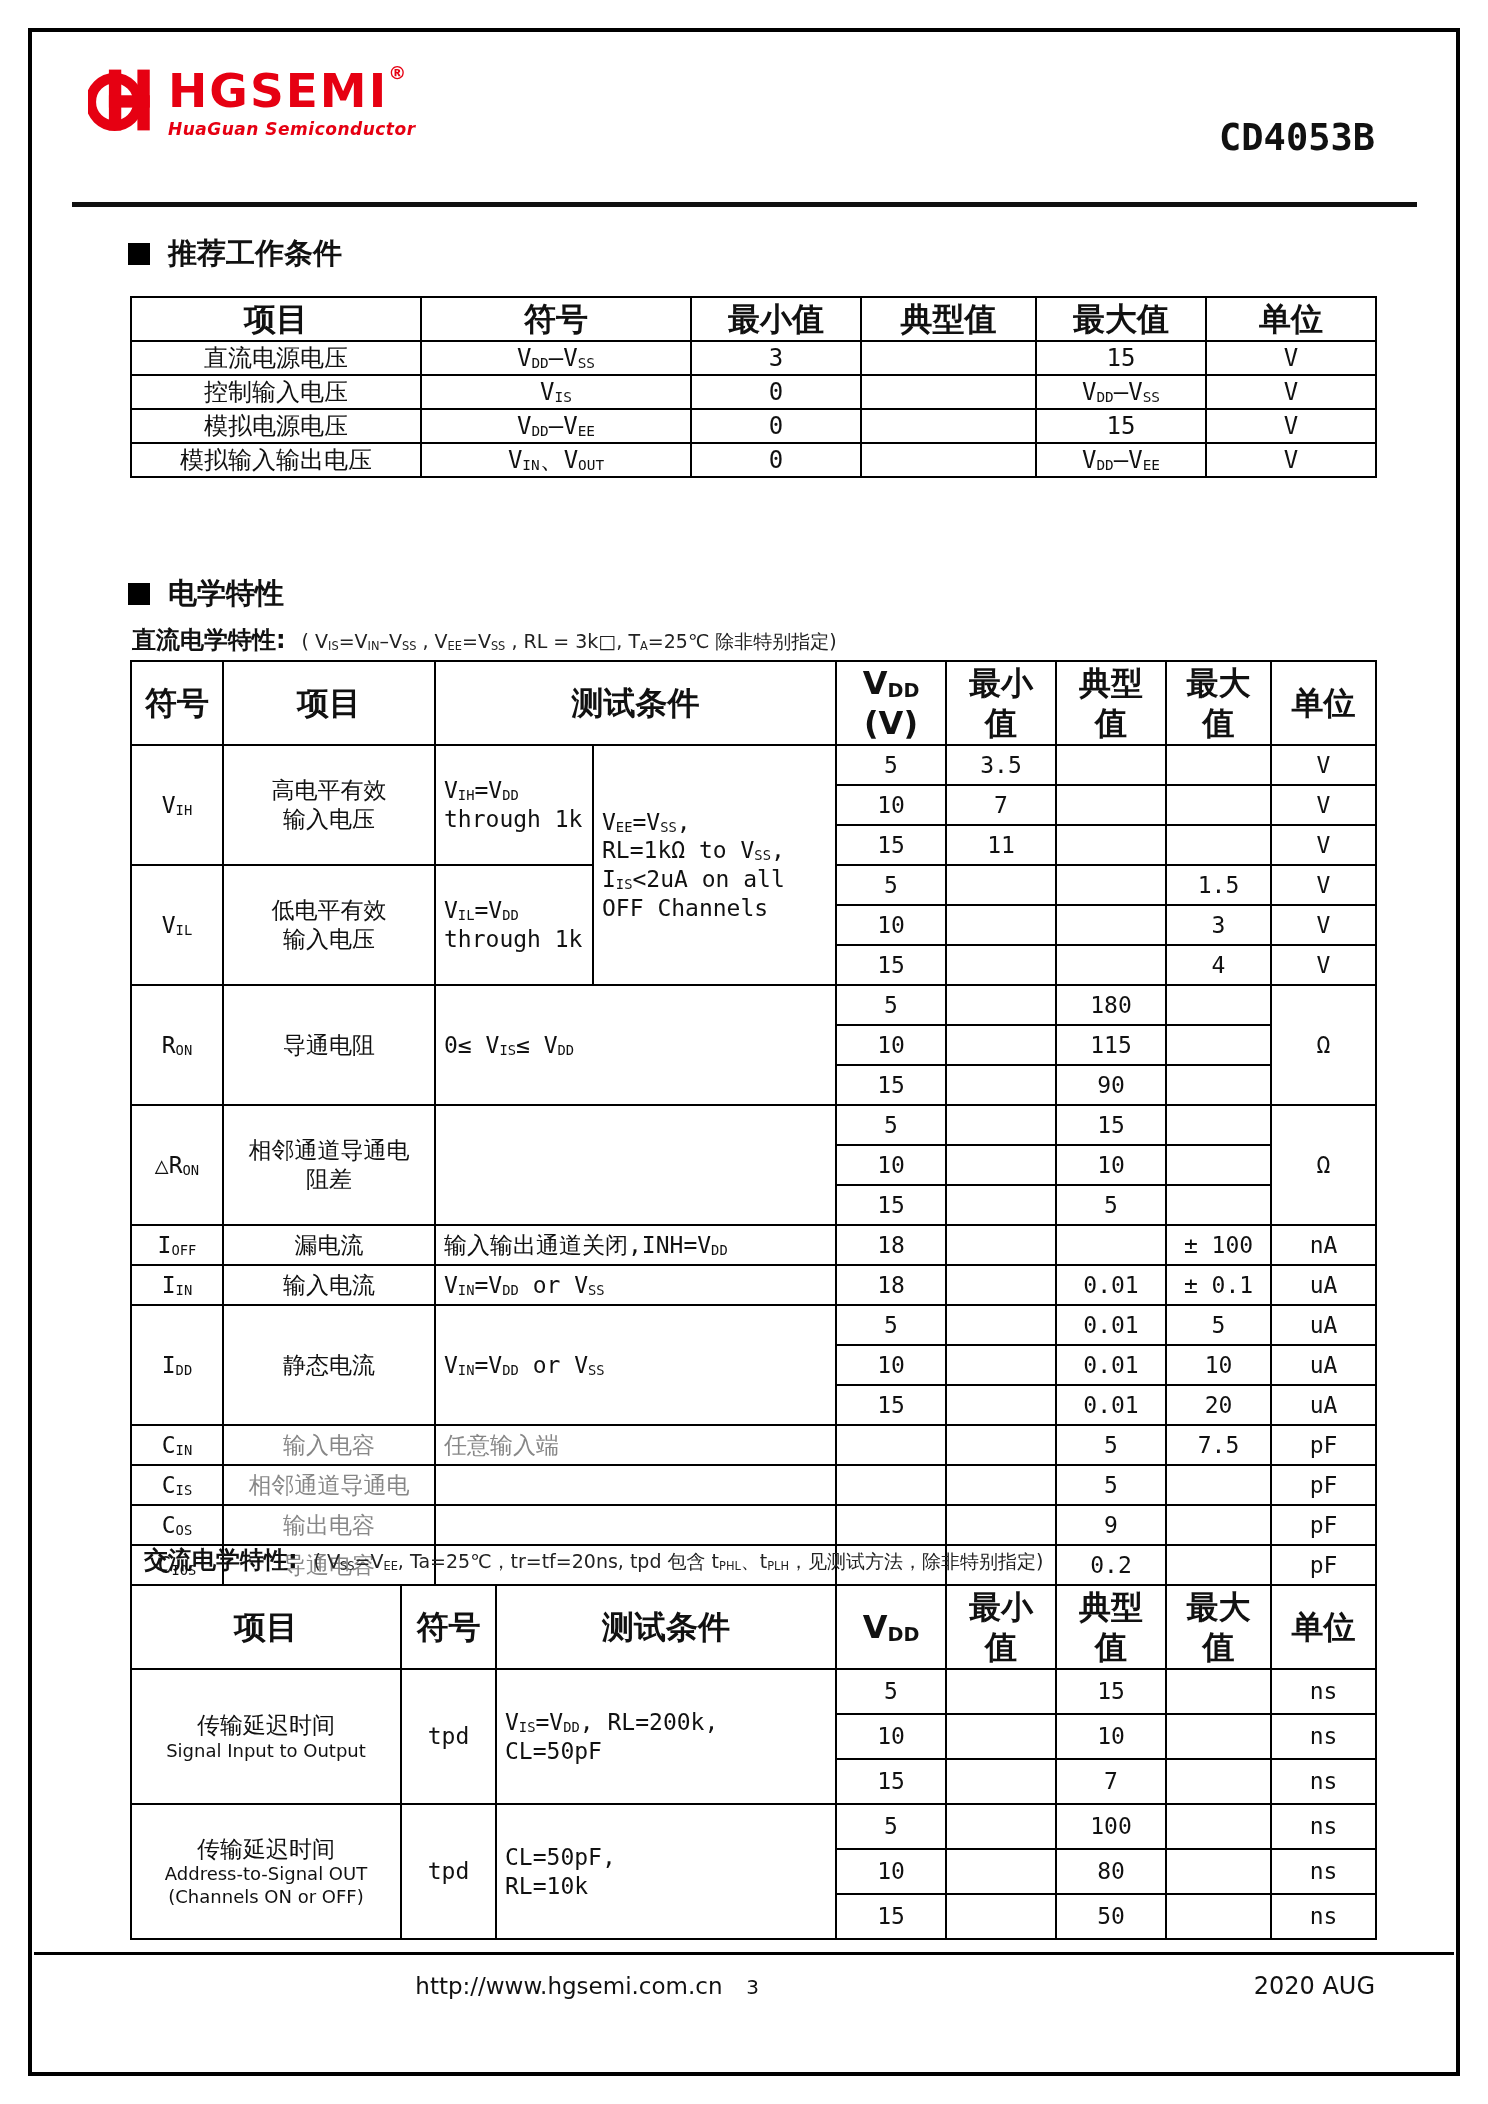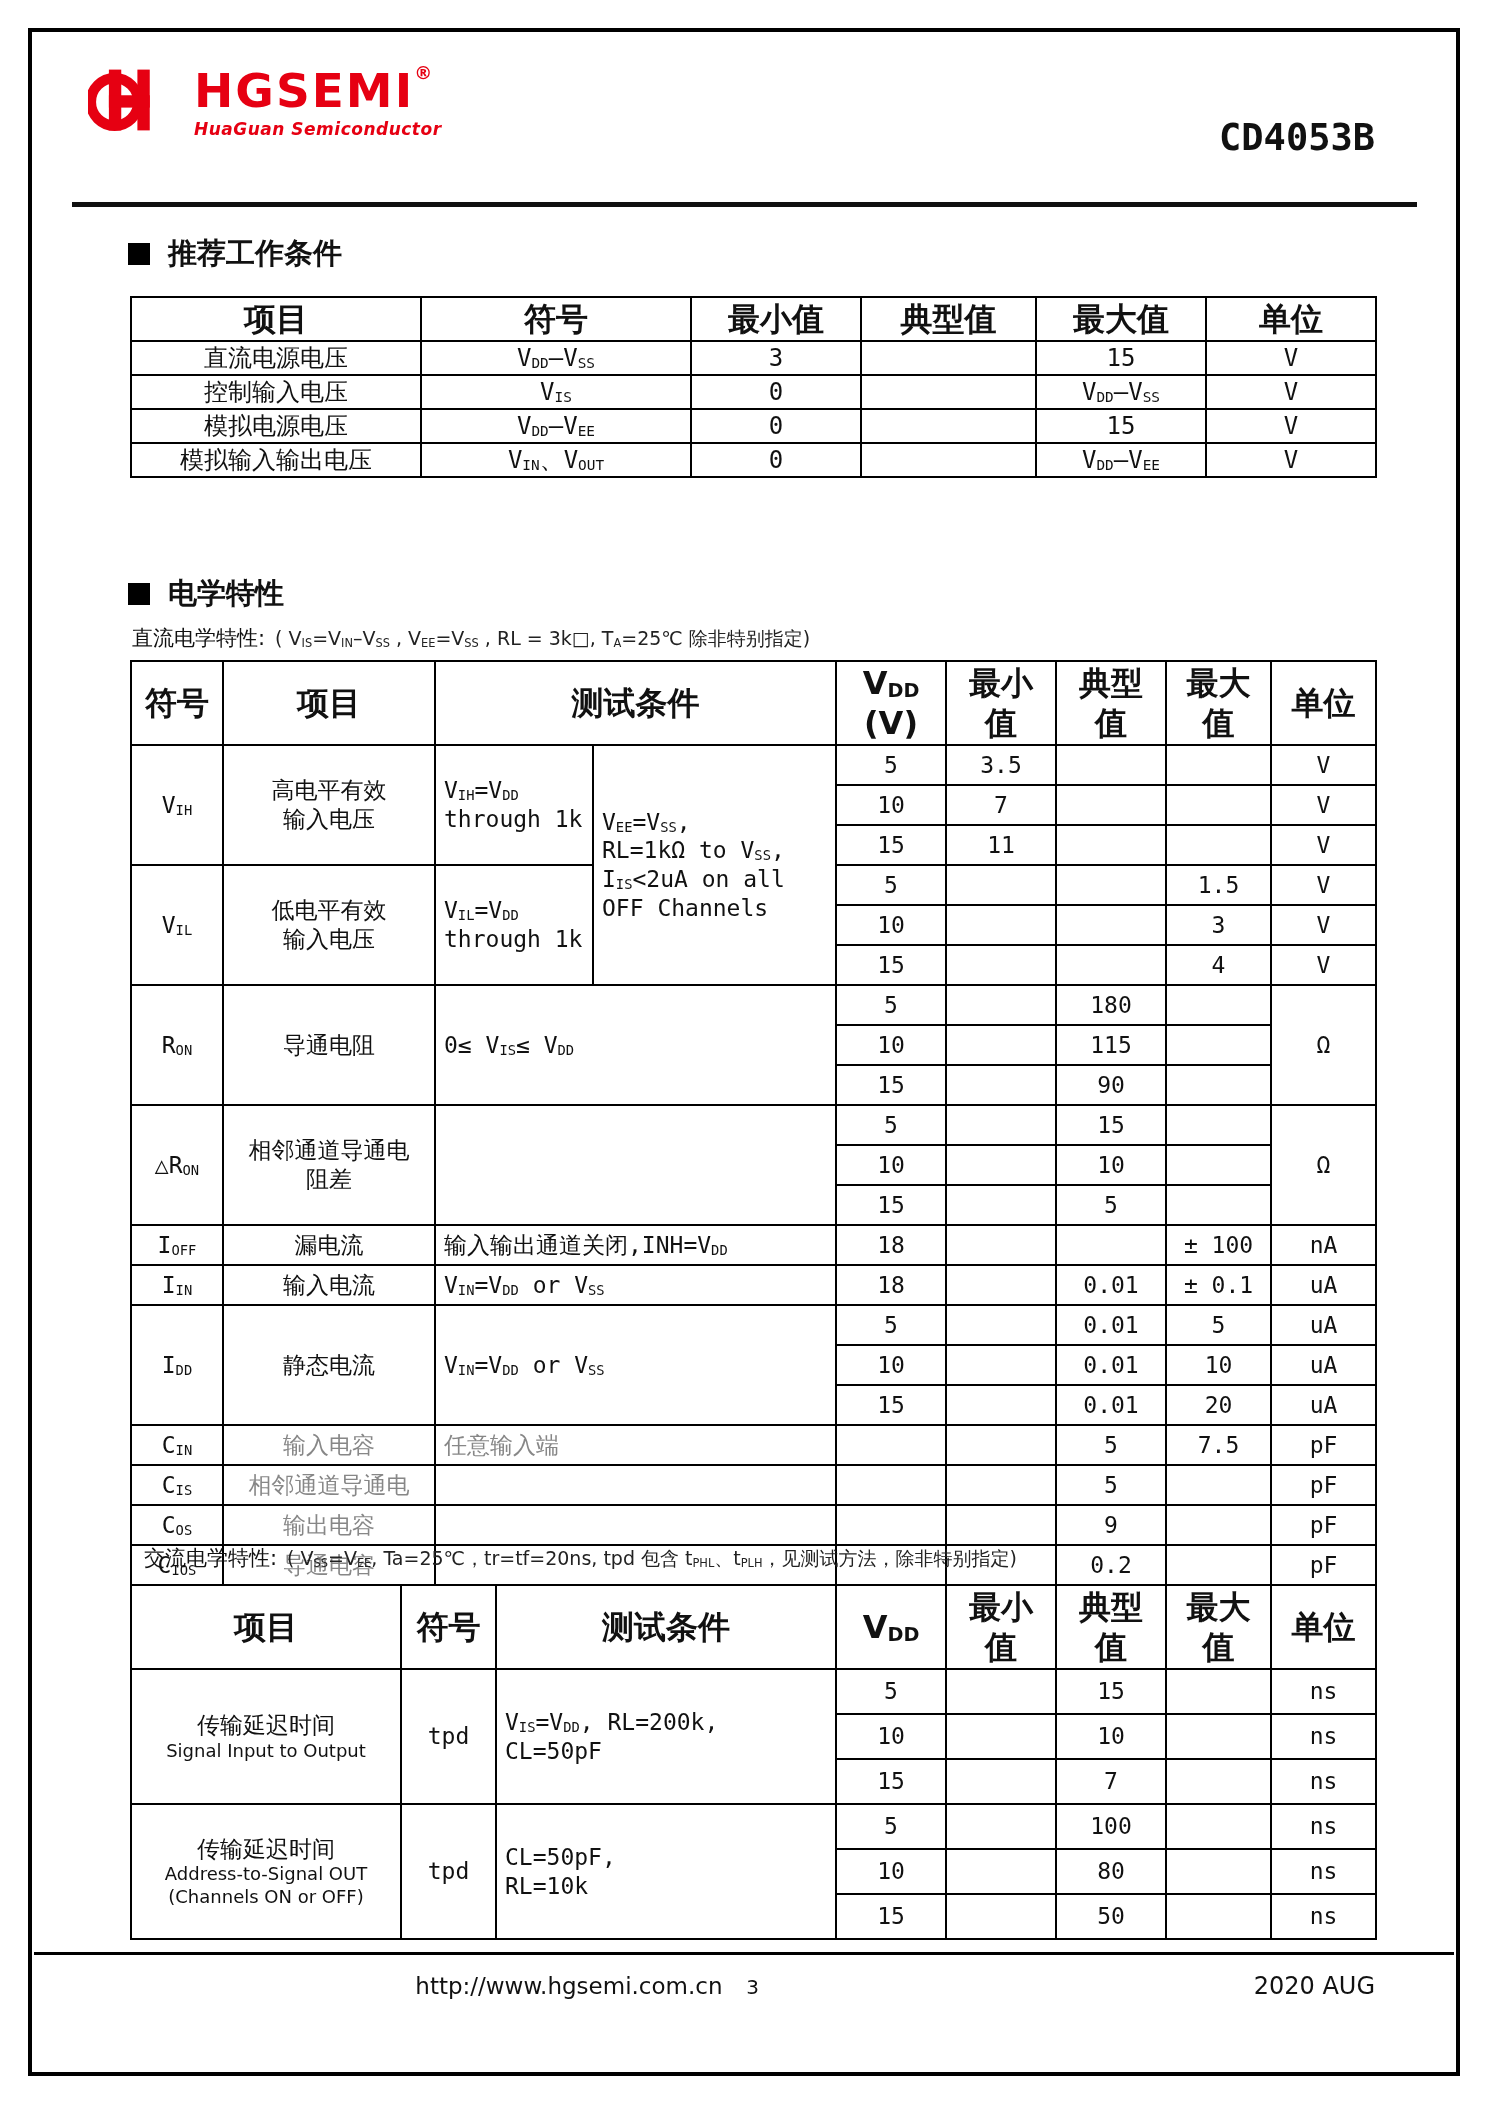--- a/index.html
+++ b/index.html
@@ -4,35 +4,35 @@
 <style>
   *{box-sizing:border-box}
   html,body{margin:0;padding:0}
   body{width:1488px;height:2104px;position:relative;background:#fff;color:#111;
        font-family:"DejaVu Sans",sans-serif;}
   .frame{position:absolute;left:28px;top:28px;width:1432px;height:2048px;border:4px solid #000}
   .abs{position:absolute}
 
   
   .logo-wrap{left:88px;top:62px;display:flex;align-items:flex-start}
-  .brand-block{margin-left:30px}
+  .brand-block{margin-left:4px}
   .brand{color:#e60012;font-weight:bold;font-size:47px;line-height:1.05;letter-spacing:2px;
          font-family:"DejaVu Sans",sans-serif}
   .regmark{color:#e60012;font-size:18px;vertical-align:28px;font-weight:bold}
   .brand-sub{color:#e60012;font-style:italic;font-weight:bold;font-size:17px;margin-top:4px;letter-spacing:.5px}
   .partno{left:130px;width:1245px;top:116px;text-align:right;font-weight:bold;font-size:37px;
           font-family:"DejaVu Sans Mono","DejaVu Sans",sans-serif}
   .toprule{left:72px;top:202px;width:1345px;height:5px;background:#101010}
 
   
   .sec{font-size:29px;font-weight:bold;display:flex;align-items:center}
   .bullet{display:inline-block;width:22px;height:22px;background:#000;margin-right:18px}
 
   .note{display:flex;align-items:baseline}
-  .note-label{font-size:21px;font-weight:normal;margin-right:10px}
+  .note-label{font-size:24px;font-weight:bold;margin-right:16px}
   .note-cond{font-size:19px;color:#222}
 
   
   table{border-collapse:collapse;table-layout:fixed;
         font-family:"DejaVu Sans Mono","DejaVu Sans",sans-serif}
   td,th{border:2px solid #000;padding:1px 8px;text-align:center;vertical-align:middle;
         font-size:23px;line-height:1.25;white-space:pre-line;overflow:hidden}
   th{font-weight:bold;font-size:32px;font-family:"DejaVu Sans",sans-serif}
   .left{text-align:left}
   .muted{color:#878787}

